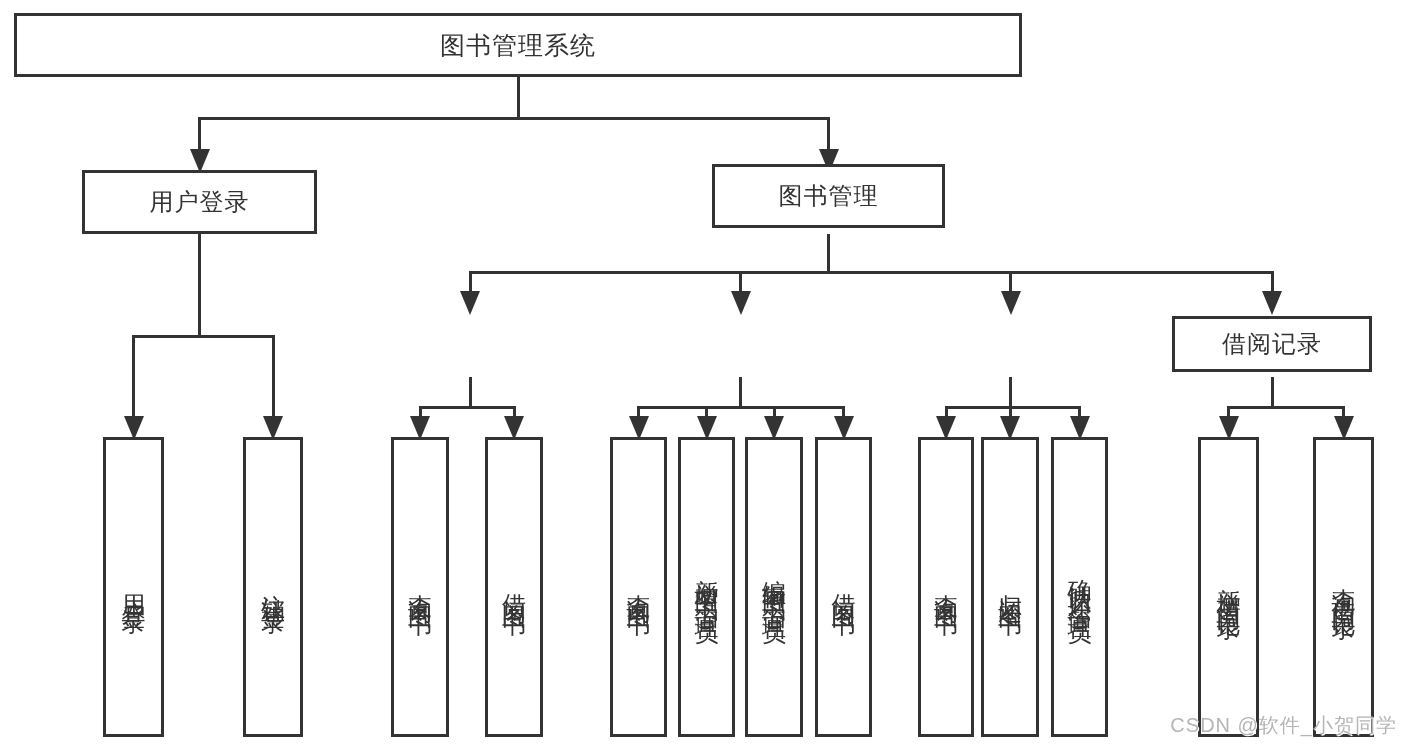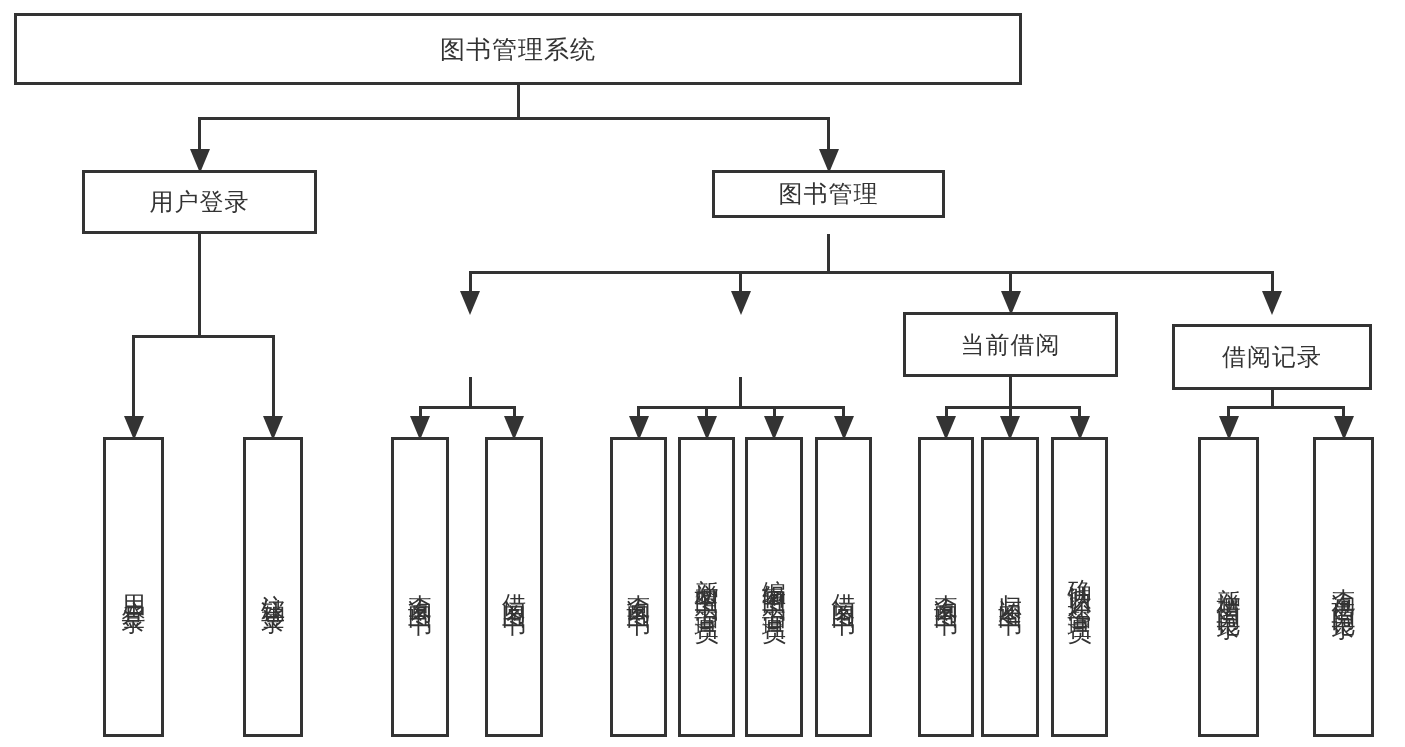--- a/index.html
+++ b/index.html
@@ -119,33 +119,30 @@
       <div class="cline" style="left: 1078px; top: 407px; width: 3px; height: 10px;"></div>
       <div class="arrowhead" style="left: 1069.5px; top: 416px;"></div>
       <div class="cline" style="left: 1270.5px; top: 377px; width: 3px; height: 30px;"></div>
       <div class="cline" style="left: 1227px; top: 405.5px; width: 118px; height: 3px;"></div>
       <div class="cline" style="left: 1227px; top: 407px; width: 3px; height: 10px;"></div>
       <div class="arrowhead" style="left: 1218.5px; top: 416px;"></div>
       <div class="cline" style="left: 1342px; top: 407px; width: 3px; height: 10px;"></div>
       <div class="arrowhead" style="left: 1333.5px; top: 416px;"></div>
     </div>
   <div class="layer">
-      <div class="node h-node root" style="left: 14px; top: 13px; width: 1008px; height: 72px;">
+      <div class="node h-node root" style="left: 14px; top: 13px; width: 1008px; height: 64px;">
         <span class="label">图书管理系统</span>
       </div>
       <div class="node h-node" style="left: 82px; top: 170px; width: 235px; height: 64px;">
         <span class="label">用户登录</span>
       </div>
-      <div class="node h-node" style="left: 712px; top: 170px; width: 233px; height: 48px;">
+      <div class="node h-node" style="left: 712px; top: 164px; width: 233px; height: 64px;">
         <span class="label">图书管理</span>
       </div>
-      <div class="node h-node" style="left: 903px; top: 312px; width: 215px; height: 65px;">
-        <span class="label">当前借阅</span>
-      </div>
-      <div class="node h-node" style="left: 1172px; top: 324px; width: 200px; height: 66px;">
+      <div class="node h-node" style="left: 1172px; top: 316px; width: 200px; height: 56px;">
         <span class="label">借阅记录</span>
       </div>
       <div class="node v-node" style="left: 103px; top: 437px; width: 61px; height: 300px;">
         <span class="label">用户登录</span>
       </div>
       <div class="node v-node" style="left: 243px; top: 437px; width: 60px; height: 300px;">
         <span class="label">注销登录</span>
       </div>
       <div class="node v-node" style="left: 391px; top: 437px; width: 58px; height: 300px;">
         <span class="label">查询图书</span>
@@ -174,13 +171,14 @@
       <div class="node v-node" style="left: 1051px; top: 437px; width: 57px; height: 300px;">
         <span class="label">确认归还（管理员）</span>
       </div>
       <div class="node v-node" style="left: 1198px; top: 437px; width: 61px; height: 300px;">
         <span class="label">新增借阅记录</span>
       </div>
       <div class="node v-node" style="left: 1313px; top: 437px; width: 61px; height: 300px;">
         <span class="label">查询借阅记录</span>
       </div>
     </div>
+  <div class="watermark">CSDN @软件_小贺同学</div>
 </div>
 
 </body></html>

